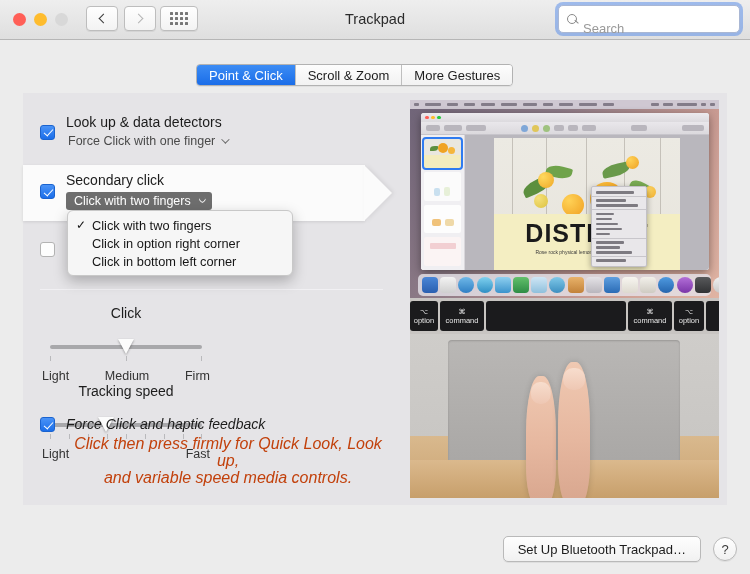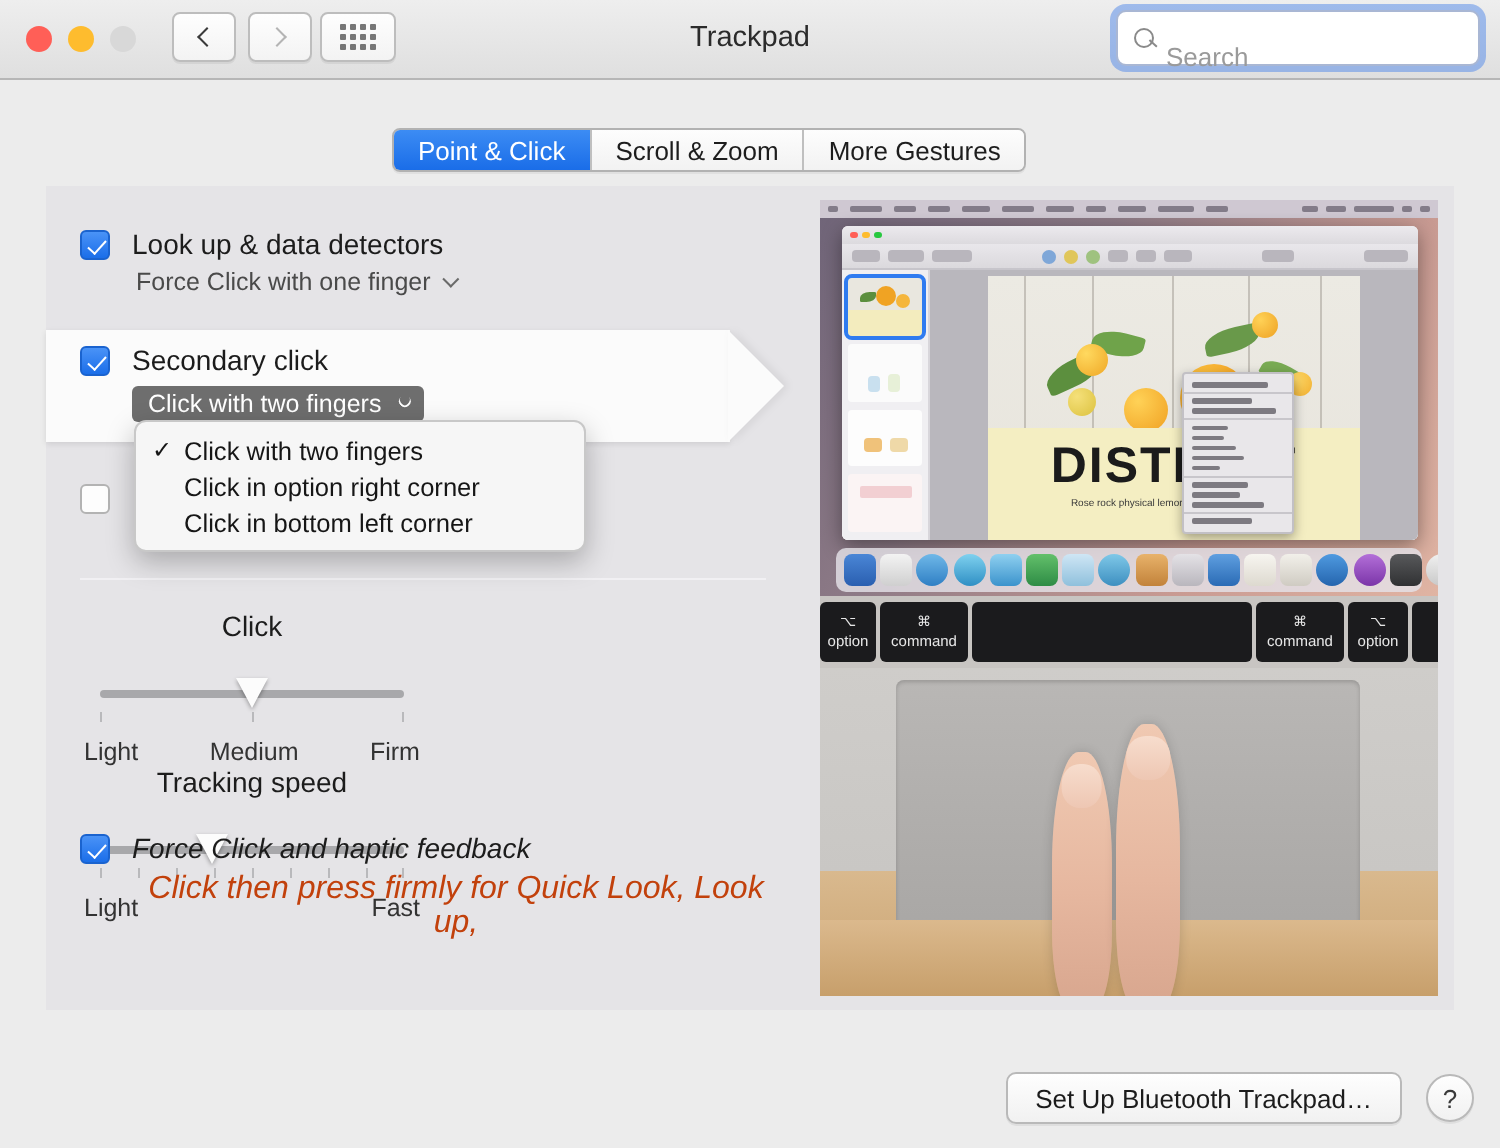--- a/index.html
+++ b/index.html
@@ -92,21 +92,21 @@
   
   .panel {
     position: absolute; top: 93px; left: 23px;
     width: 704px; height: 412px;
     background: #e5e4e7;
   }
 
   .left-col { position: absolute; top: 0; left: 0; width: 370px; height: 100%; }
 
   
-  .row { position: absolute; display: flex; }
+  .row { position: absolute; display: flex; align-items: center; }
   .cb {
     width: 15px; height: 15px; border-radius: 3px; flex: 0 0 auto;
     position: relative; margin-top: 2px;
   }
   .cb.on {
     background: linear-gradient(to bottom, #4a93f7, #1b6ee9);
     border: 1px solid #1a63cf;
   }
   .cb.on::after {
     content: ""; position: absolute; left: 4.5px; top: 1.5px;
@@ -474,20 +474,21 @@
           <span>Fast</span>
         </div>
       </div>
     </div>
 
     <div class="force">
       <span class="cb on"></span>
       <span class="row-text">
         <span class="row-title">Force Click and haptic feedback</span>
         <div class="row-sub">Click then press firmly for Quick Look, Look up,</div>
+        <div class="row-sub" style="margin-top:0;">and variable speed media controls.</div>
       </span>
     </div>
   </div>
 
   <div class="video">
 
     <div class="screen-area">
       <div class="desk-bg"></div>
 
       <div class="mac-menubar">

